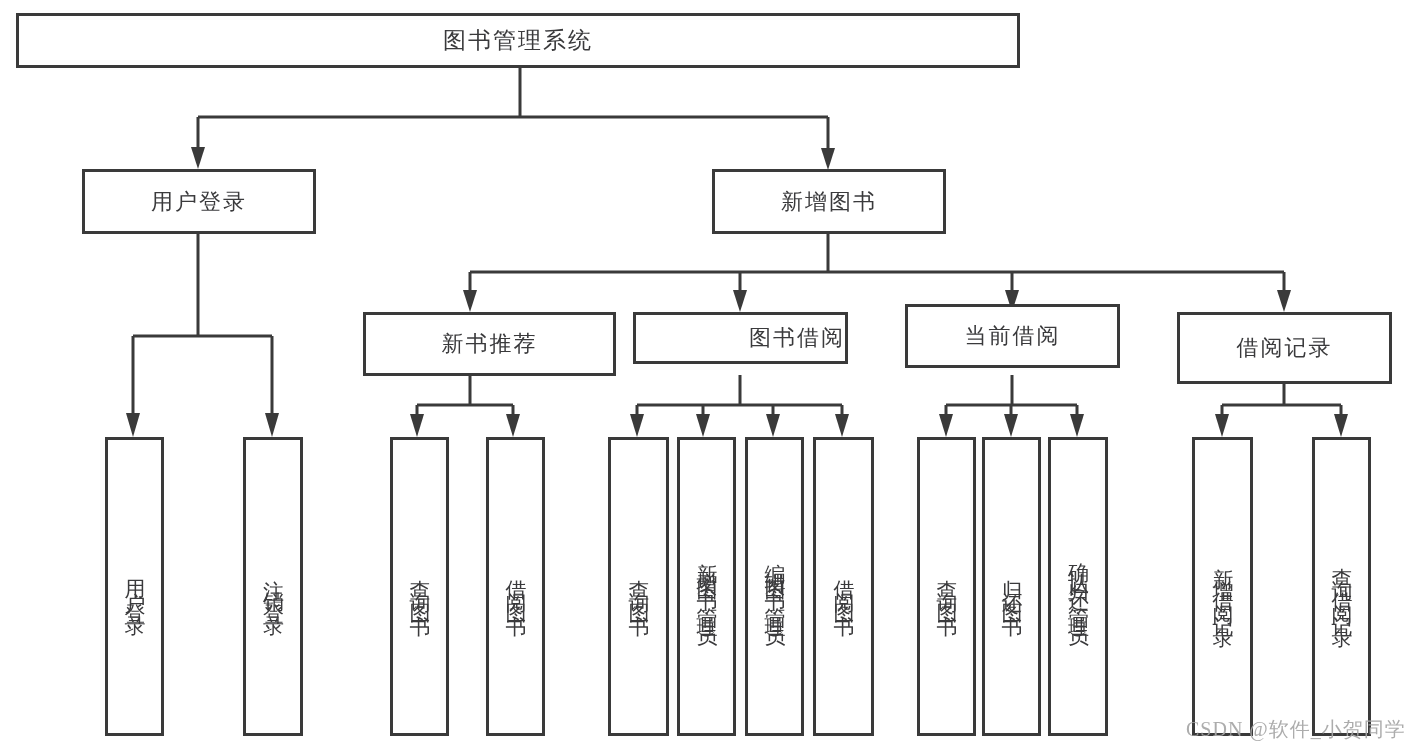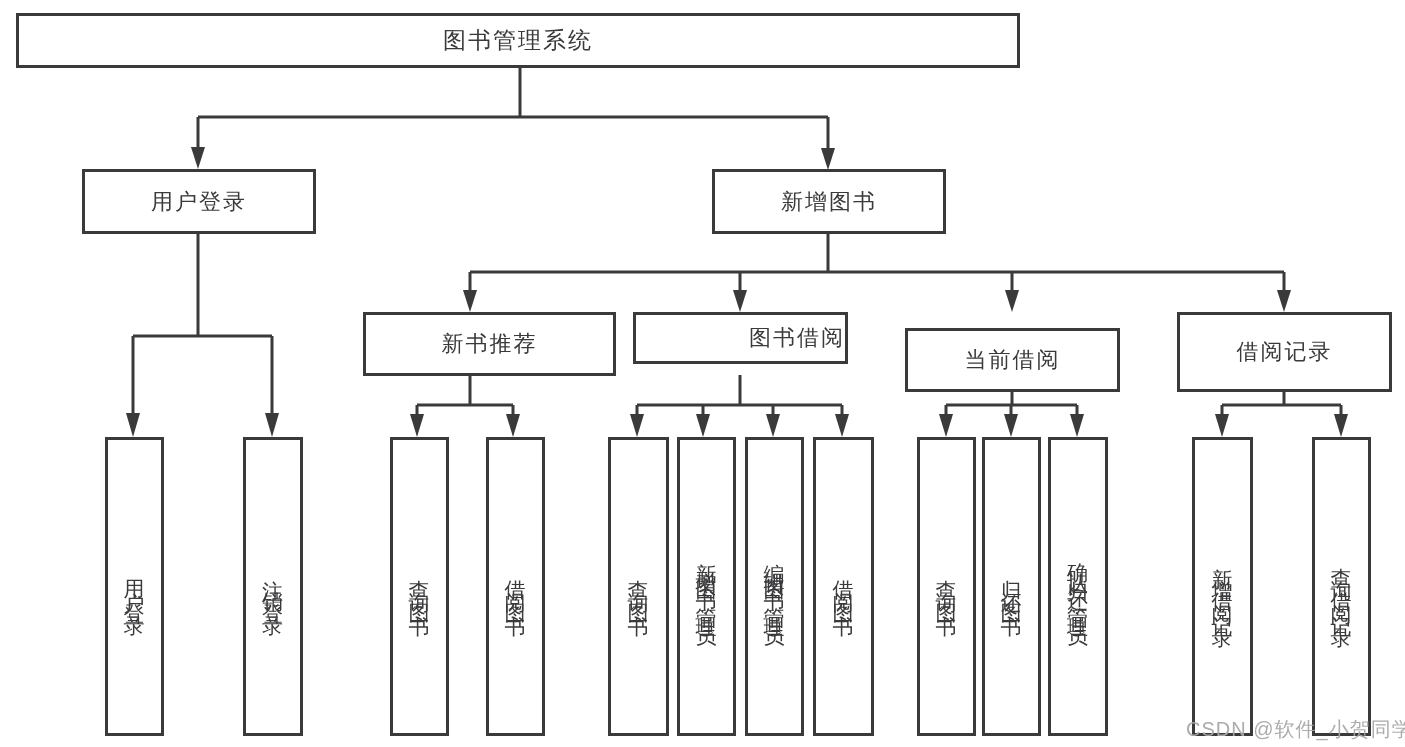--- a/index.html
+++ b/index.html
@@ -1,18 +1,18 @@
 <!DOCTYPE html>
 <html><head>
 <meta charset="utf-8">
 <style>
   html,body{margin:0;padding:0;background:#ffffff;}
   .canvas{
     position:relative;width:1405px;height:747px;background:#ffffff;overflow:hidden;
-    font-family:Liberation Sans, sans-serif;color:#3a3a3c;
+    font-family:Liberation Serif, serif;color:#3a3a3c;
   }
   svg.wires{position:absolute;left:0;top:0;z-index:0;}
   .box{
     position:absolute;box-sizing:border-box;background:#ffffff;
     border:3px solid #3a3a3a;display:flex;align-items:center;justify-content:center;
     z-index:1;text-align:center;
   }
   .root{font-size:23px;letter-spacing:2px;}
   .lvl{font-size:22px;letter-spacing:2px;}
   .leaf{
@@ -79,24 +79,24 @@
   <div class="box lvl" style="left:712px;top:169px;width:234px;height:65px;">
     <span>新增图书</span>
   </div>
 
   <div class="box lvl" style="left:363px;top:312px;width:253px;height:64px;">
     <span>新书推荐</span>
   </div>
   <div class="box lvl" style="left:633px;top:312px;width:215px;height:52px;justify-content:flex-end;">
     <span>图书借阅</span>
   </div>
-  <div class="box lvl" style="left:905px;top:328px;width:215px;height:64px;">
+  <div class="box lvl" style="left:905px;top:304px;width:215px;height:64px;">
     <span>当前借阅</span>
   </div>
-  <div class="box lvl" style="left:1177px;top:312px;width:215px;height:80px;text-align:center;">
+  <div class="box lvl" style="left:1177px;top:312px;width:215px;height:72px;text-align:center;">
     <span>借阅记录</span>
   </div>
 
   <div class="box leaf" style="left:105px;top:437px;width:59px;height:299px;">
     <span class="vtext">用户登录</span>
   </div>
   <div class="box leaf" style="left:243px;top:437px;width:60px;height:299px;">
     <span class="vtext">注销登录</span>
   </div>
 

